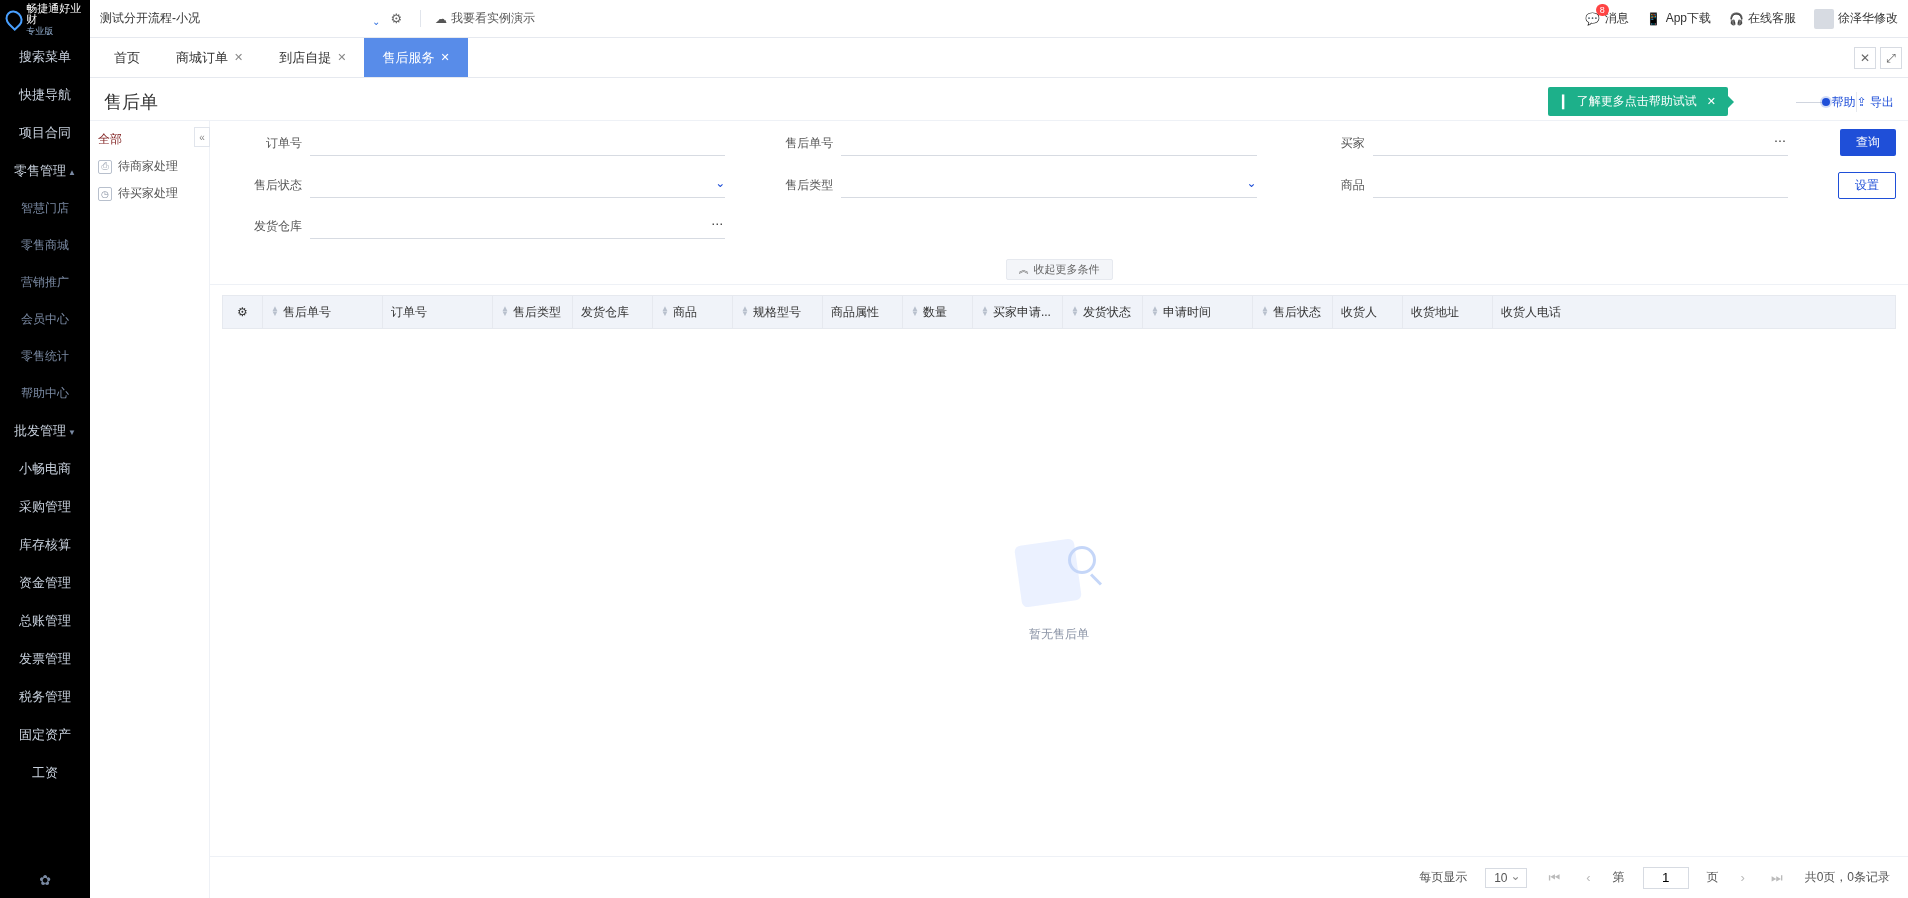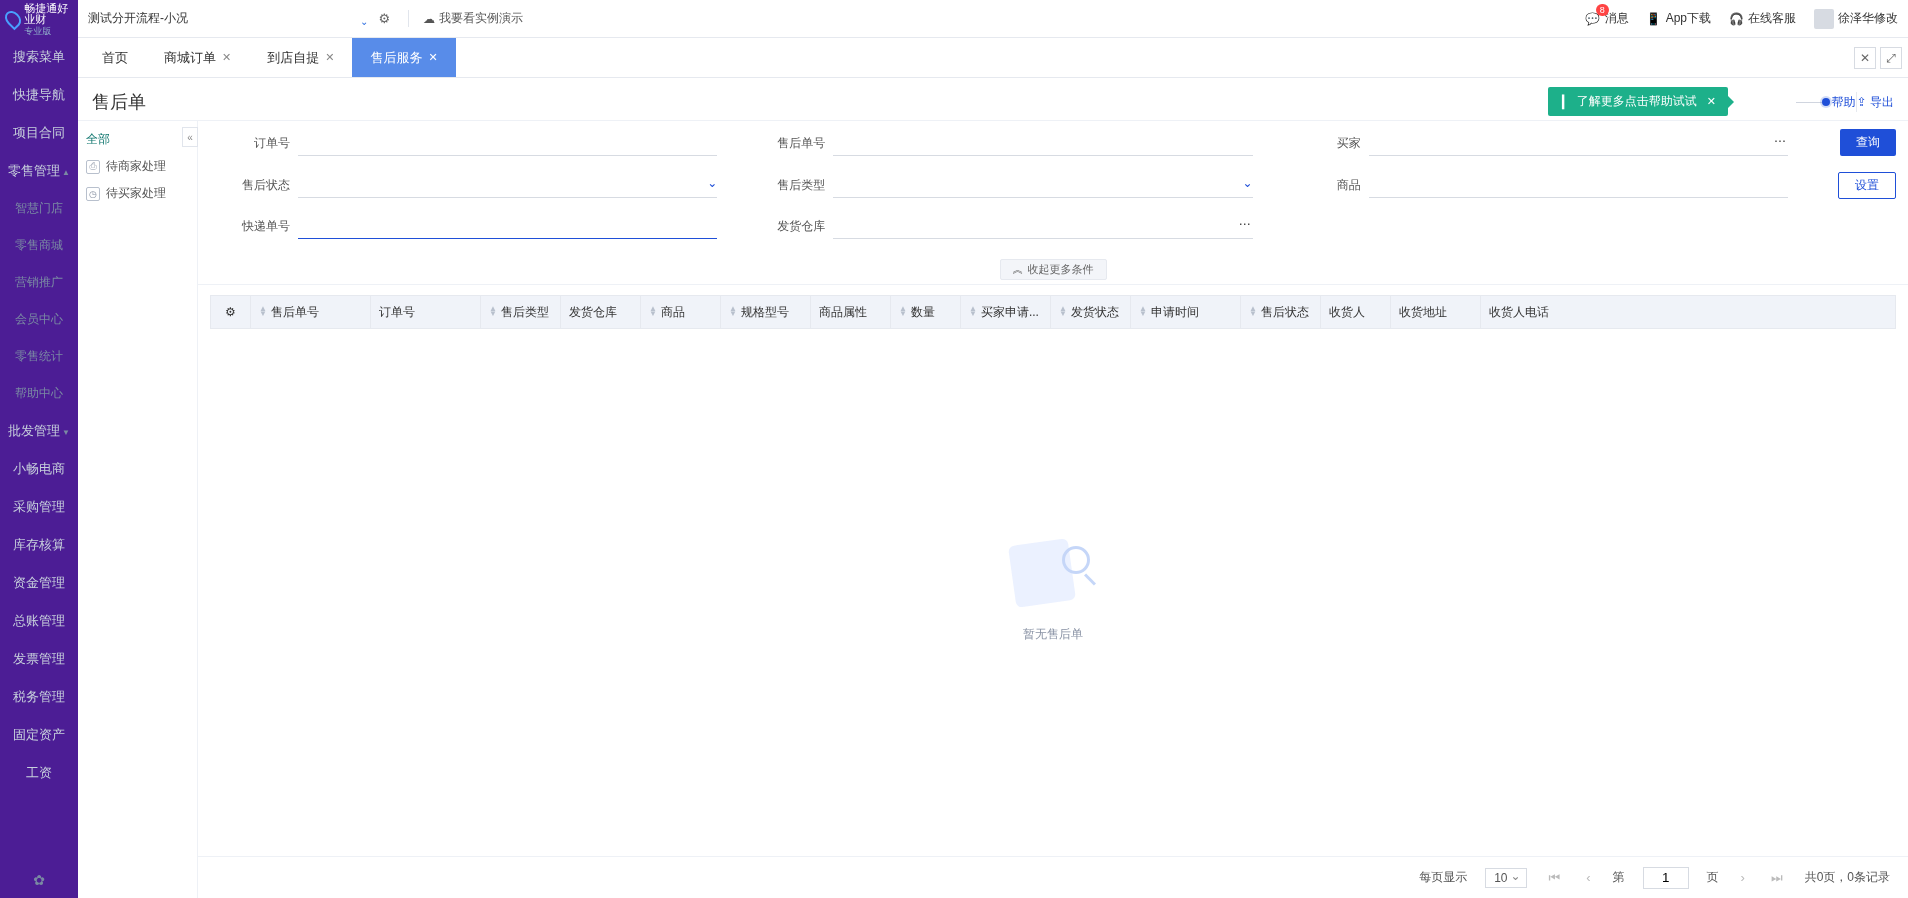--- a/index.html
+++ b/index.html
@@ -1,21 +1,21 @@
 <!DOCTYPE html>
 <html><head>
 <meta charset="utf-8">
 <style>
 * { margin: 0; padding: 0; box-sizing: border-box; }
 body { font-family: "Microsoft YaHei", Arial, sans-serif; font-size: 12px; color: #333; background: #fff; }
 
 .container { display: flex; height: 100vh; width: 1908px; }
 
 
-.sidebar { width: 78px; background: #4c1d95; color: #c7d0dc; display: flex; flex-direction: column; }
+.sidebar { width: 90px; background: #000000; color: #c7d0dc; display: flex; flex-direction: column; }
 .sidebar-logo { display: flex; align-items: center; padding: 8px 6px; color: #fff; font-size: 11px; height: 38px; }
 .sidebar-logo .logo-icon { width: 18px; height: 18px; border: 2px solid #49a0ff; border-radius: 50% 50% 50% 0; transform: rotate(-45deg); margin-right: 4px; display: inline-block; }
 .sidebar-logo .logo-text { line-height: 1; }
 .sidebar-logo .logo-sub { font-size: 9px; color: #8ea9c9; }
 .sidebar-item { padding: 10px 0; text-align: center; font-size: 13px; cursor: pointer; position: relative; }
 .sidebar-item.sub { font-size: 12px; color: #7a8aa3; }
 .sidebar-footer { margin-top: auto; text-align: center; padding: 10px 0; color: #7a8aa3; font-size: 14px; }
 .caret-down::after { content: "▼"; font-size: 8px; margin-left: 2px; color: #7a8aa3; }
 .caret-up::after { content: "▲"; font-size: 8px; margin-left: 2px; color: #7a8aa3; }
 
@@ -52,21 +52,21 @@
 .hdr-right { margin-left: auto; display: flex; align-items: center; gap: 0; color: #1f4fd8; }
 .hdr-right .divider { height: 20px; width: 1px; background: #e6e9ef; }
 .helper-dot { width: 8px; height: 8px; border-radius: 50%; background: #1f4fd8; display: inline-block; margin-right: 2px; box-shadow: 0 0 0 2px rgba(31,79,216,0.2); }
 .export-icn { color: #1f4fd8; }
 .edge-line { width: 26px; height: 1px; background: #d0d5df; }
 
 
 .body-split { display: flex; flex: 1; min-height: 0; }
 .left-filter { width: 120px; border-right: 1px solid #eef1f6; padding: 10px 8px; position: relative; }
 .left-filter .collapse { position: absolute; right: -1px; top: 6px; width: 16px; height: 20px; border: 1px solid #e1e5ec; background: #fff; display: flex; align-items: center; justify-content: center; color: #888; font-size: 10px; }
-.filter-link { color: #0f766e; margin-bottom: 10px; display: block; }
+.filter-link { color: #7f1d1d; margin-bottom: 10px; display: block; }
 .filter-row { display: flex; align-items: center; gap: 6px; color: #555; margin-bottom: 10px; font-size: 12px; }
 .filter-row .ic { width: 14px; height: 14px; border: 1px solid #b8c0cd; border-radius: 2px; display: inline-flex; align-items: center; justify-content: center; font-size: 9px; color: #8892a3; }
 
 .right-body { flex: 1; display: flex; flex-direction: column; min-width: 0; }
 
 
 .search-form { padding: 8px 12px 0; display: grid; grid-template-columns: repeat(3, minmax(0,1fr)) 80px; column-gap: 28px; row-gap: 14px; position: relative; border-bottom: 1px solid #eef1f6; }
 .form-field { display: flex; align-items: center; }
 .form-field label { width: 80px; text-align: right; color: #555; font-size: 12px; margin-right: 8px; }
 .form-input { flex: 1; border: none; border-bottom: 1px solid #d7dbe2; height: 26px; position: relative; }
@@ -252,24 +252,20 @@
               <div class="form-input">
                 <span class="suffix">⌄</span>
               </div>
             </div>
           <div class="form-field">
               <label>商品</label>
               <div class="form-input"></div>
             </div>
 
           <div class="form-field">
-              <label>快递单号</label>
-              <div class="form-input focus"></div>
-            </div>
-          <div class="form-field">
               <label>发货仓库</label>
               <div class="form-input">
                 <span class="suffix dots">⋯</span>
               </div>
             </div>
           <div></div>
 
           <div class="collapse-bar">
             <span class="collapse-pill">
               <span>︽</span>

